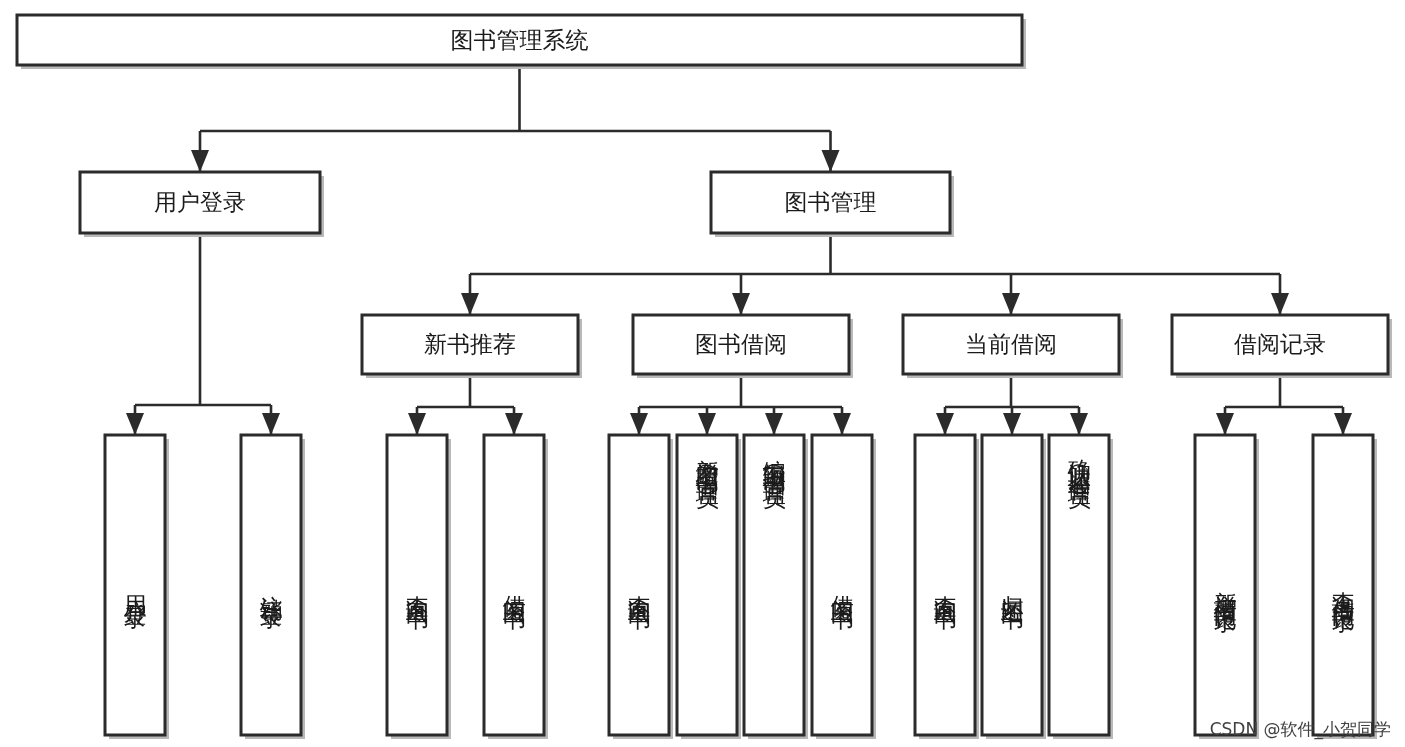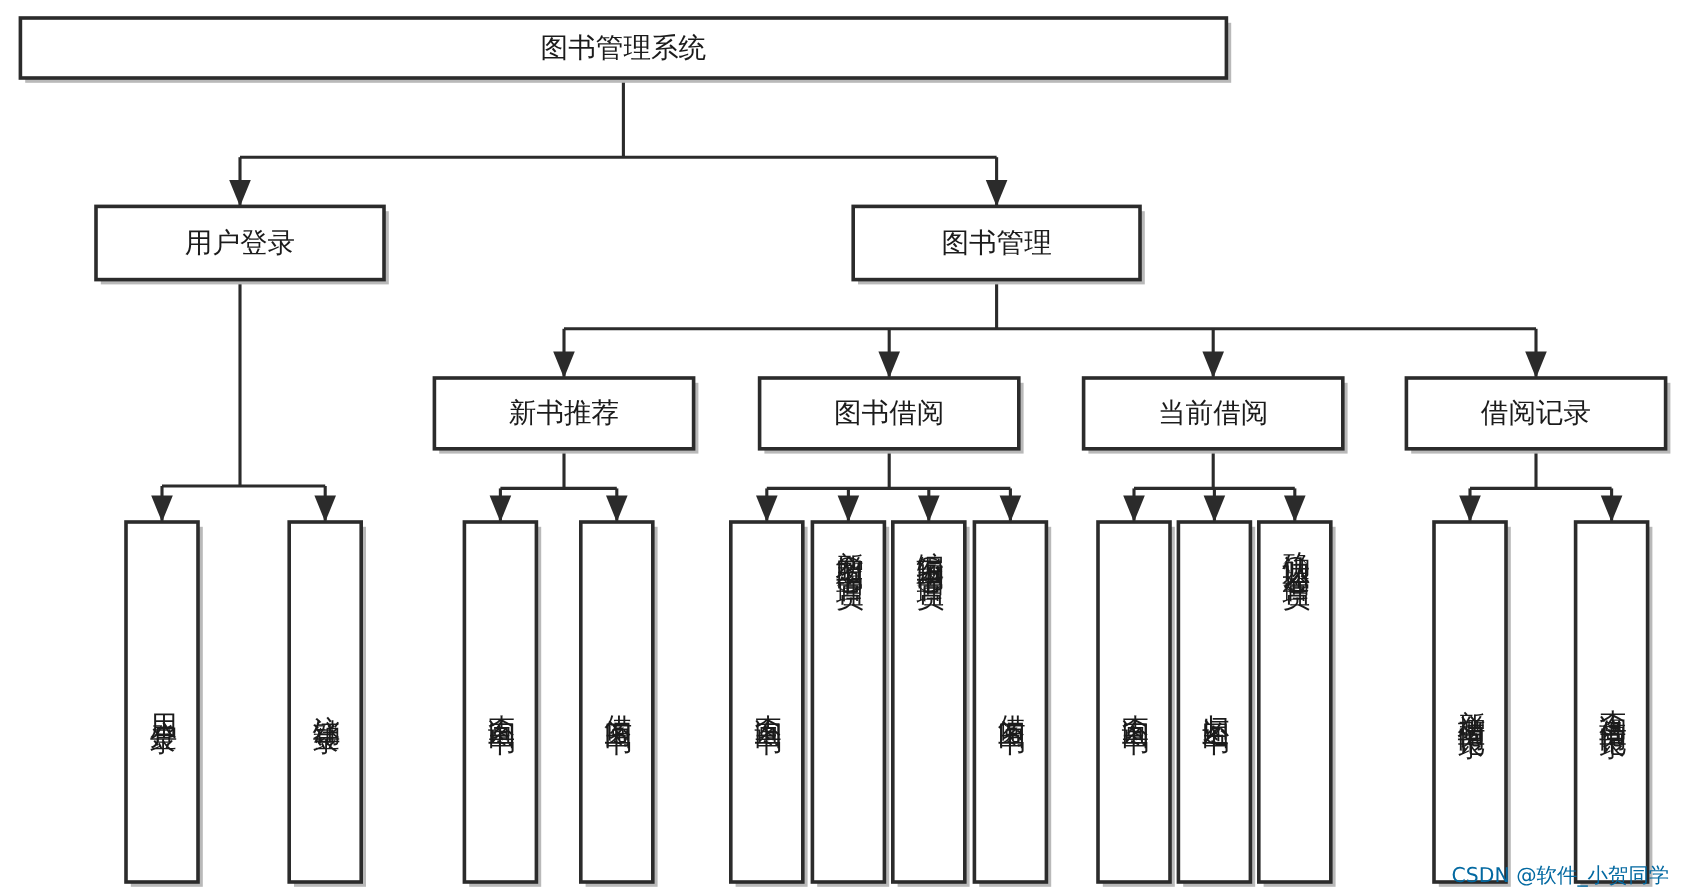--- a/index.html
+++ b/index.html
@@ -71,21 +71,21 @@
   }
   .leaf-label-text.top-aligned {
     align-self: flex-start;
   }
   .watermark {
     position: absolute;
     right: 14px;
     bottom: 6px;
     font-family: "DejaVu Sans", "Liberation Sans", sans-serif;
     font-size: 17px;
-    color: #0369a1;
+    color: #404040;
     white-space: nowrap;
     pointer-events: none;
   }
 </style>
 </head>
 <body>
 
 <div id="diagram-root">
   <svg class="diagram" viewBox="0 0 1405 747">
     <g id="connectors-layer">

